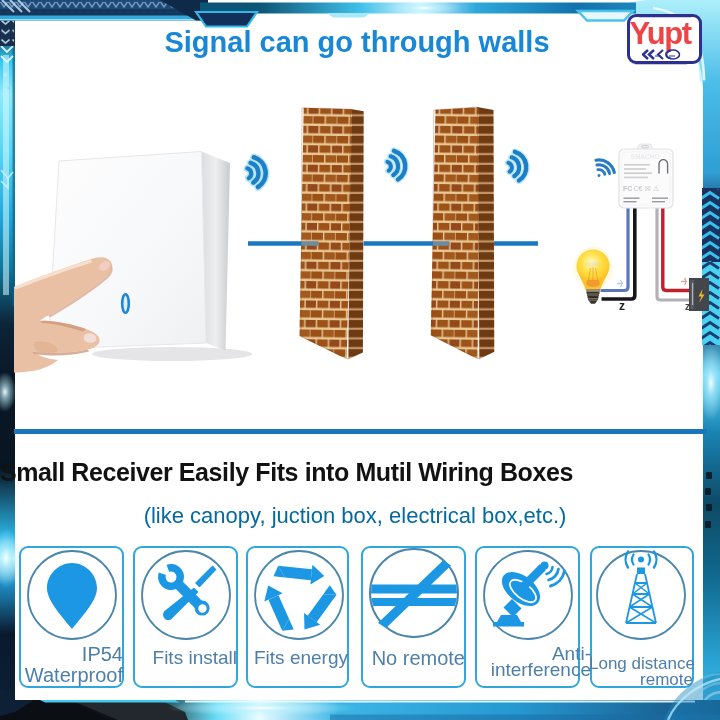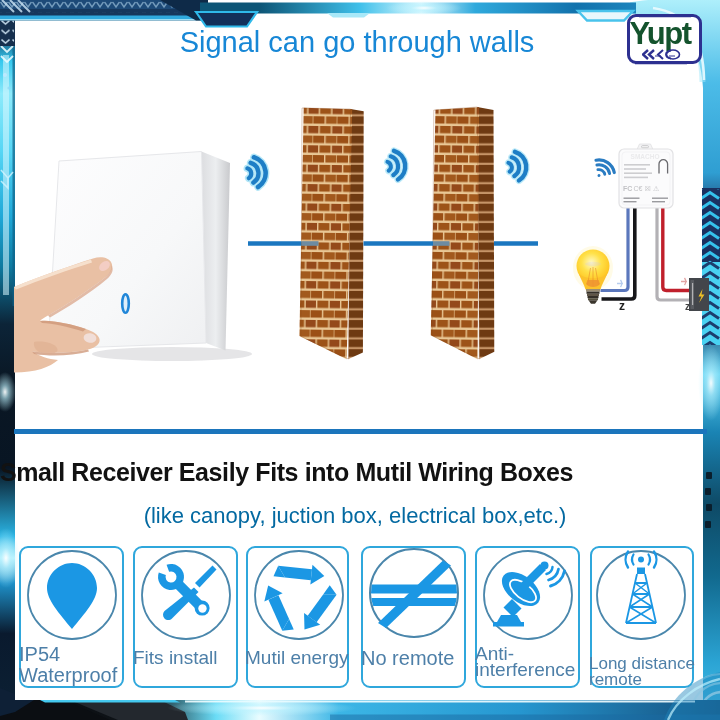--- a/index.html
+++ b/index.html
@@ -1,18 +1,18 @@
 <!DOCTYPE html>
 <html><head>
 <meta charset="utf-8">
 <style>
   html,body{margin:0;padding:0}
   body{width:720px;height:720px;position:relative;overflow:hidden;background:#fff;font-family:"Liberation Sans",sans-serif;-webkit-font-smoothing:antialiased}
   .abs{position:absolute}
-  .ftext{color:#4d7fa8;text-align:left;line-height:21px;font-size:20px;white-space:nowrap}
+  .ftext{color:#4d7fa8;text-align:right;line-height:21px;font-size:20px;white-space:nowrap}
 </style>
 </head>
 <body>
 <svg class="abs" width="720" height="720" viewBox="0 0 720 720" style="left:0;top:0">
 <defs>
   <linearGradient id="topbar" x1="0" y1="0" x2="720" y2="0" gradientUnits="userSpaceOnUse">
     <stop offset="0.36" stop-color="#0d5576"></stop>
     <stop offset="0.50" stop-color="#3fc0ea"></stop>
     <stop offset="0.585" stop-color="#d9f7fe"></stop>
     <stop offset="0.66" stop-color="#2fa9dc"></stop>
@@ -299,28 +299,28 @@
   </g>
   <g fill="#9a9a9e">
     <rect x="623.5" y="197.5" width="16" height="1.4"></rect>
     <rect x="623.5" y="201" width="13" height="1.4"></rect>
     <rect x="652" y="197.5" width="16" height="1.4"></rect>
     <rect x="652" y="201" width="13" height="1.4"></rect>
   </g>
   <path d="M659,173.5 L659,164 A 4.3,4.3 0 1 1 667.6,164 L667.6,173.5" fill="none" stroke="#6a6a6e" stroke-width="1.3"></path>
 </g>
 </svg>
-<div class="abs" style="left:0;top:26px;width:714px;text-align:center;font-size:29px;font-weight:normal;color:#1787d6;letter-spacing:0px">Signal can go through walls</div>
+<div class="abs" style="left:0;top:26px;width:714px;text-align:center;font-size:29px;font-weight:bold;color:#1787d6;letter-spacing:0px">Signal can go through walls</div>
 
 <div class="abs" style="left:627px;top:14px;width:69px;height:44px;border:3px solid #2d3090;border-radius:9px;background:#fff"></div>
 <svg class="abs" width="80" height="56" viewBox="0 0 80 56" style="left:625px;top:12px">
   <path d="M14,4.5 L66,4.5 M10,51.5 L62,51.5" stroke="#2d3090" stroke-width="1.6"></path>
   <path d="M30,44 L36,44 M44,44 L50,44" stroke="#2d3090" stroke-width="1"></path>
 </svg>
-<div class="abs" style="left:624px;top:16px;width:72px;text-align:center;font-size:31px;font-weight:bold;color:#14532d;letter-spacing:-1.5px">Yupt</div>
+<div class="abs" style="left:624px;top:16px;width:72px;text-align:center;font-size:31px;font-weight:bold;color:#ef4444;letter-spacing:-1.5px">Yupt</div>
 <svg class="abs" width="44" height="12" viewBox="0 0 44 12" style="left:642px;top:49px">
   <path d="M6,1 L1,5.5 L6,10 M12,1 L7,5.5 L12,10" fill="none" stroke="#2d3090" stroke-width="2.4"></path>
   <path d="M21,1 L16,5.5 L21,10" fill="none" stroke="#2d3090" stroke-width="2"></path>
   <path d="M29,1.5 C26,2 24,3.5 24,5.5 C24,7.5 26,9 29,9.5" fill="none" stroke="#2d3090" stroke-width="1.8"></path>
   <ellipse cx="31" cy="5.5" rx="6.5" ry="4.5" fill="none" stroke="#2d3090" stroke-width="1.6"></ellipse>
 </svg>
 
 <div class="abs" style="left:14px;top:429px;width:693px;height:4.5px;background:#1b75bc"></div>
 <div class="abs" style="left:0;top:458px;width:710px;text-align:left;font-size:25px;font-weight:bold;color:#121212;letter-spacing:-0.4px">Small Receiver Easily Fits into Mutil Wiring Boxes</div>
 <div class="abs" style="left:0;top:503px;width:710px;text-align:center;font-size:22px;color:#0369a1">(like canopy, juction box, electrical box,etc.)</div>
@@ -396,16 +396,16 @@
   <g stroke="#1b97e4" fill="none" stroke-linecap="round">
     <circle cx="641" cy="19.5" r="3" fill="#1b97e4" stroke="none"></circle>
     <path d="M633.5,14.5 A 9.5,9.5 0 0 0 633.5,24.5" stroke-width="2.2"></path>
     <path d="M628,11.5 A 14.5,14.5 0 0 0 628,27.5" stroke-width="2.4"></path>
     <path d="M648.5,14.5 A 9.5,9.5 0 0 1 648.5,24.5" stroke-width="2.2"></path>
     <path d="M654,11.5 A 14.5,14.5 0 0 1 654,27.5" stroke-width="2.4"></path>
   </g>
 </svg>
 <div class="abs ftext" style="left:19px;top:644px;width:104px">IP54<br>Waterproof</div>
 <div class="abs ftext" style="left:133px;top:647px;width:104px;font-size:19px">Fits install</div>
-<div class="abs ftext" style="left:245px;top:647px;width:103px;font-size:19px">Mutil energy</div>
+<div class="abs ftext" style="left:245px;top:647px;width:103px;font-size:19px">Fits energy</div>
 <div class="abs ftext" style="left:361px;top:648px;width:104px">No remote</div>
-<div class="abs ftext" style="left:475px;top:646px;width:104px;font-size:19px;line-height:15.5px">Anti-<br>interference</div>
+<div class="abs ftext" style="left:475px;top:646px;width:116px;font-size:19px;line-height:15.5px">Anti-<br>interference</div>
 <div class="abs ftext" style="left:589px;top:656px;width:104px;font-size:17px;line-height:15.5px">Long distance<br>remote</div>
 
 </body></html>

